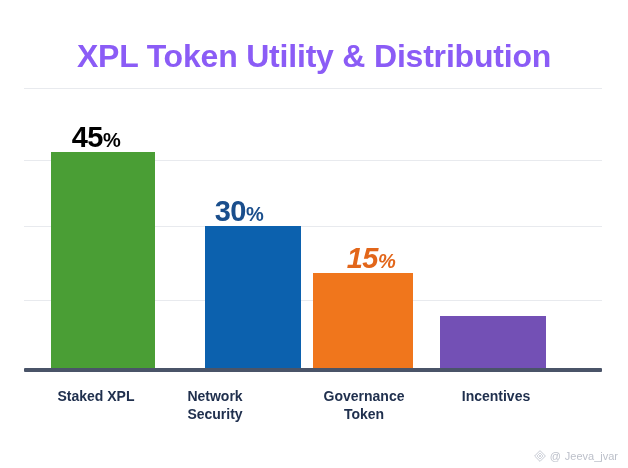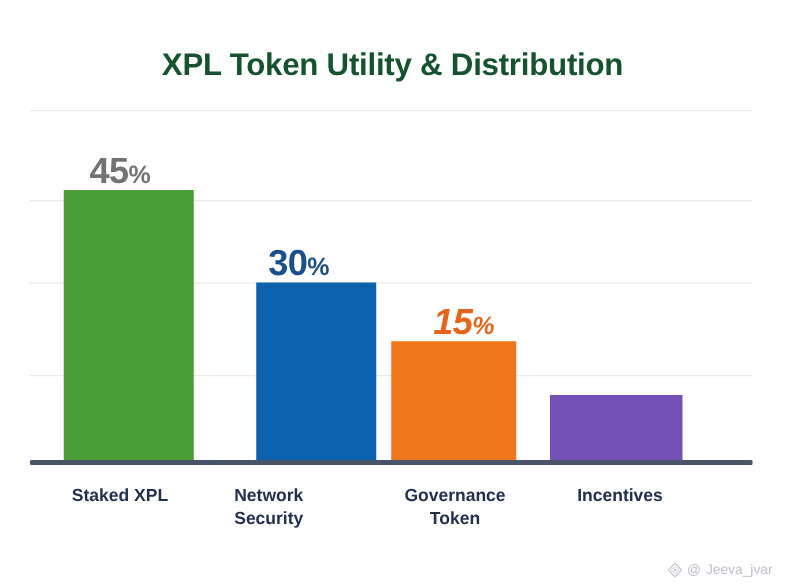--- a/index.html
+++ b/index.html
@@ -22,24 +22,24 @@
     background: #ffffff;
   }
 
   
   #chart-title {
     position: absolute;
     top: 38px;
     left: 0;
     width: 628px;
     text-align: center;
-    font-size: 25px;
+    font-size: 32px;
     font-weight: 700;
     letter-spacing: -0.2px;
-    color: #14532d;
+    color: #8b5cf6;
     font-family: "Liberation Sans", sans-serif;
     white-space: nowrap;
   }
 
   
   #plot-area {
     position: absolute;
     left: 24px;
     top: 82px;
     width: 578px;
@@ -162,21 +162,21 @@
   <div id="plot-area">
     <div class="gridline" style="top:6px;"></div>
     <div class="gridline" style="top:78px;"></div>
     <div class="gridline" style="top:144px;"></div>
     <div class="gridline" style="top:218px;"></div>
   </div>
 
   <div id="bars-layer">
 
     <div class="bar-slot slot-0">
-      <div class="bar-value" style="bottom:218px; color:#737373;">
+      <div class="bar-value" style="bottom:218px; color:#000000;">
         <span>45</span><span class="pct">%</span>
       </div>
       <div class="bar-rect" style="height:218px; background:#4a9e35;"></div>
     </div>
 
     <div class="bar-slot slot-1">
       <div class="bar-value" style="bottom:144px; color:#1a4e8c;">
         <span>30</span><span class="pct">%</span>
       </div>
       <div class="bar-rect" style="height:144px; background:#0c61ae;"></div>

